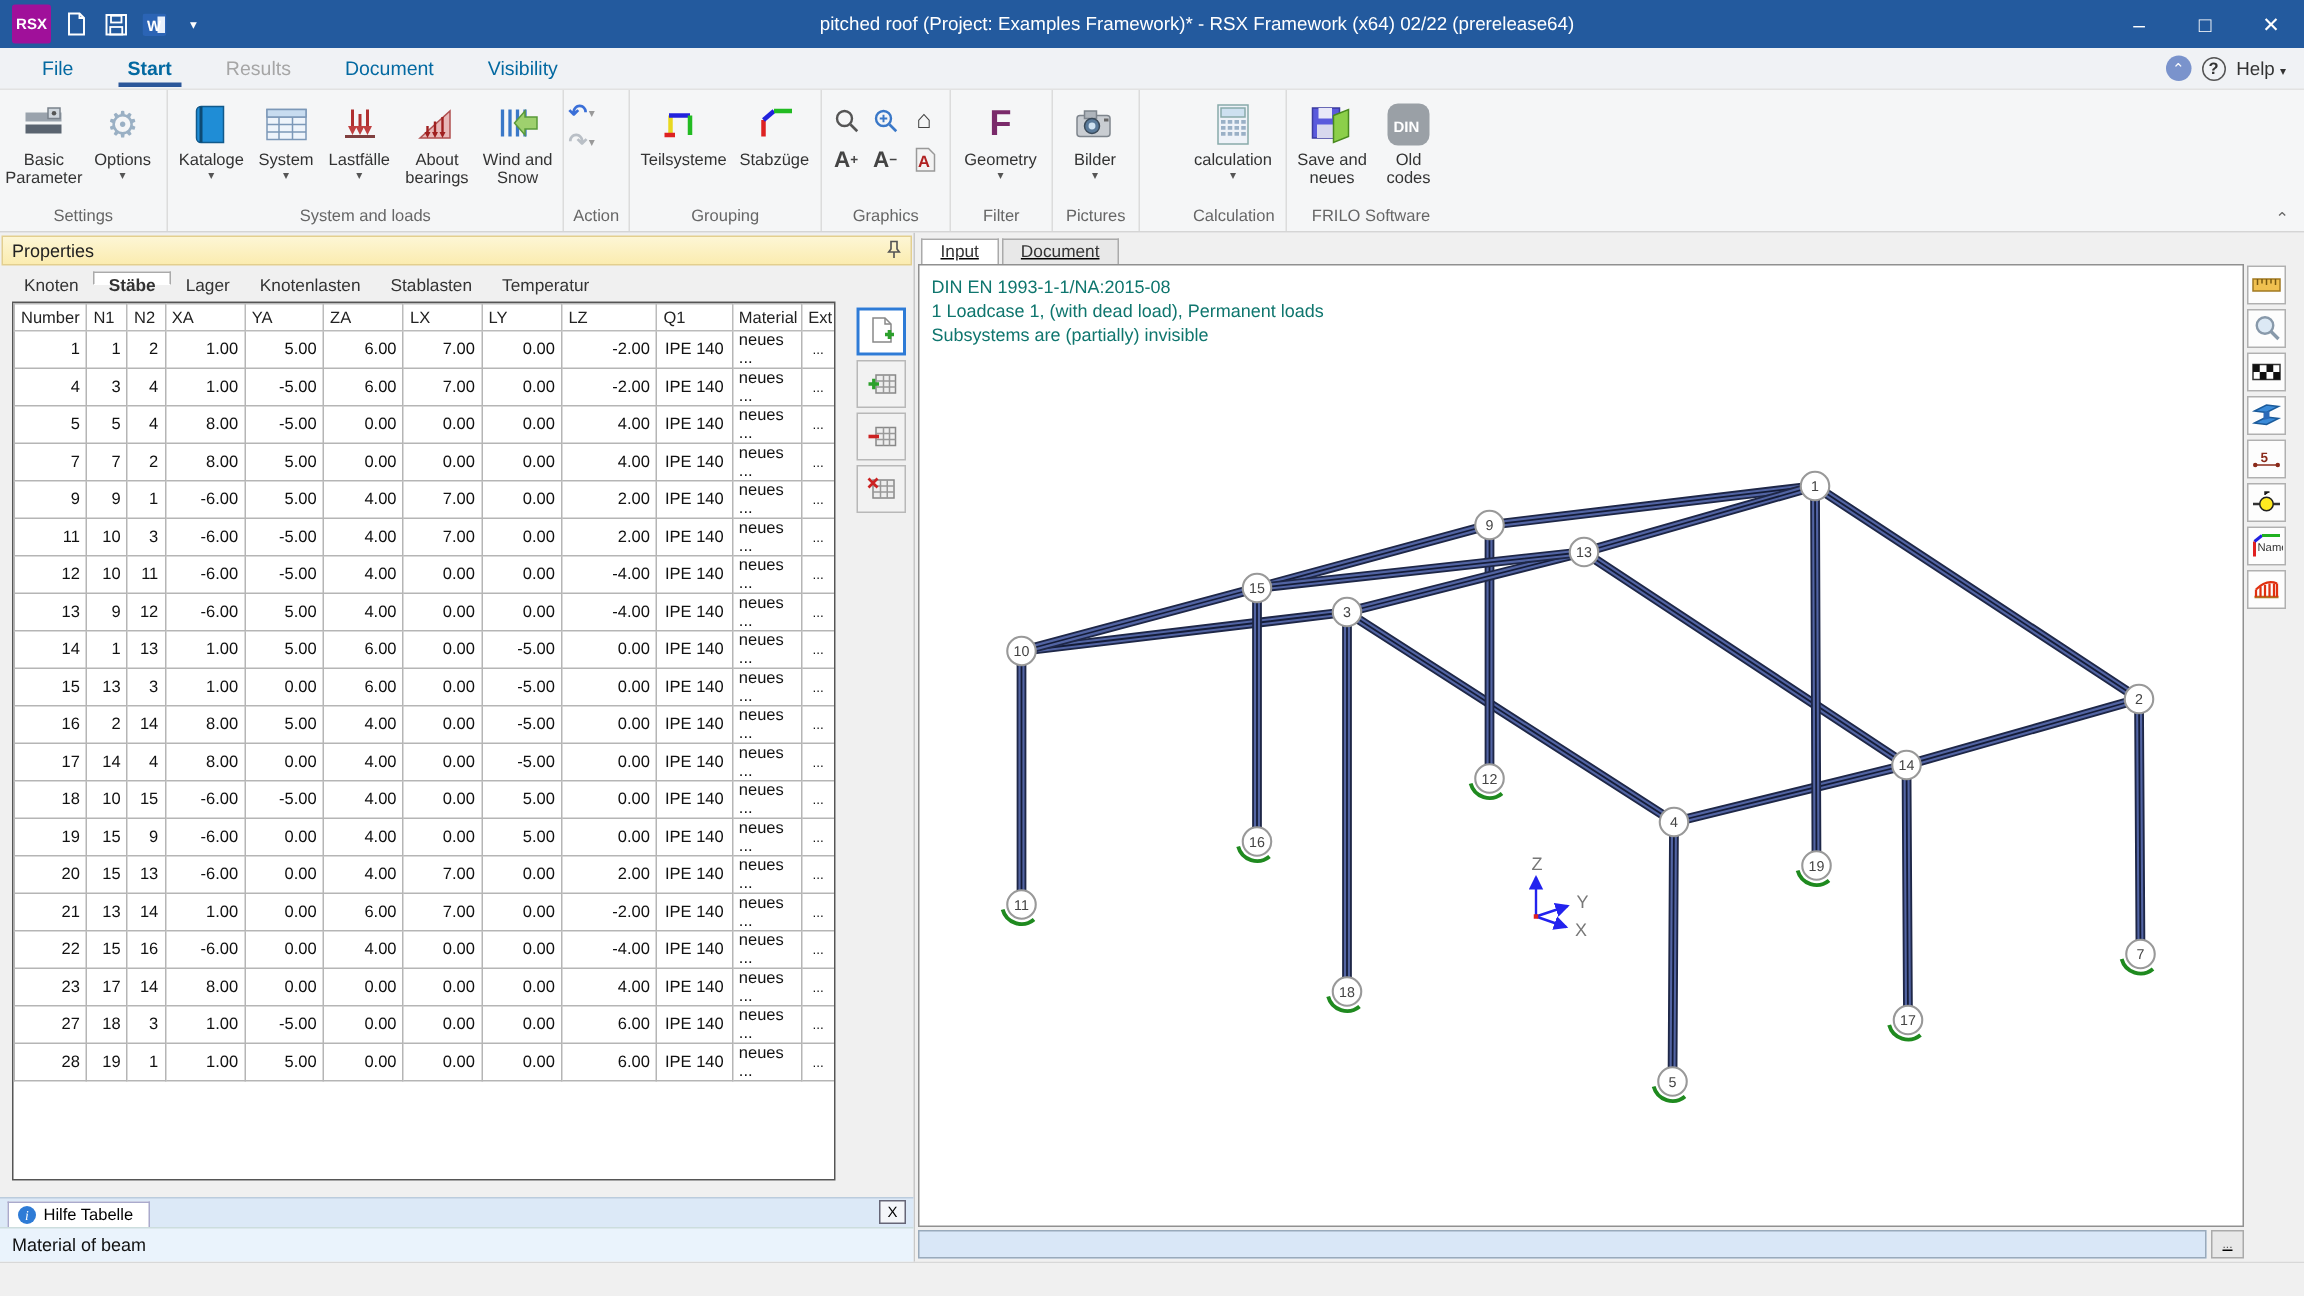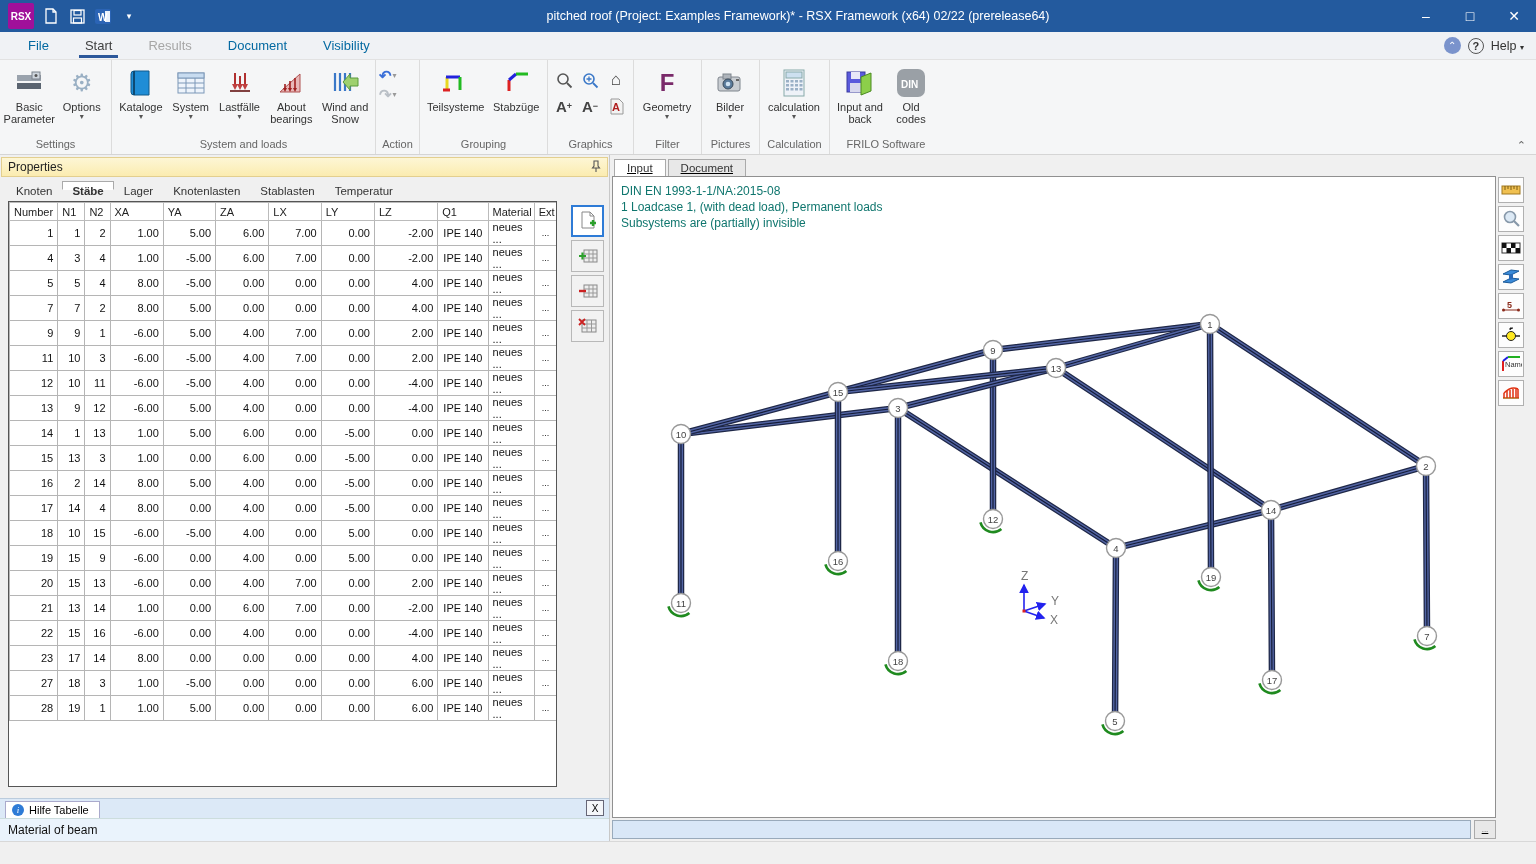--- a/index.html
+++ b/index.html
@@ -9,21 +9,21 @@
   .tb-left { display:flex; align-items:center; gap:8px; padding-left:8px; width:200px; }
   .app-icon { width:26px; height:26px; background:#a0109a; color:#fff; font-size:10px; font-weight:bold; display:flex; align-items:center; justify-content:center; border-radius:2px;}
   .qat-icon { width:18px; height:18px; display:flex; align-items:center; justify-content:center; }
   .tb-title { flex:1; text-align:center; font-size:12.5px; }
   .tb-controls { display:flex; width:140px; justify-content:flex-end; }
   .tb-btn { width:44px; height:32px; display:flex; align-items:center; justify-content:center; font-size:14px; color:#fff; }
   
   .menubar { height:28px; background:#f0f2f5; display:flex; align-items:center; border-bottom:1px solid #e2e2e2; }
   .menu-tabs { display:flex; padding-left:10px; flex:1; }
   .menu-tab { padding:5px 18px; font-size:13px; color:#0369a1; position:relative; }
-  .menu-tab.active { font-weight:normal; color:#404040; }
+  .menu-tab.active { font-weight:bold; color:#0369a1; }
   .menu-tab.active::after { content:""; position:absolute; left:12px; right:12px; bottom:0; height:3px; background:#2b579a; }
   .menu-tab.disabled { color:#a6a6a6; }
   .menu-right { display:flex; align-items:center; gap:7px; padding-right:12px; font-size:12.5px; color:#333; }
   .chev-circle { width:17px; height:17px; border-radius:50%; background:#7a93cc; color:#fff; font-size:10px; display:flex; align-items:center; justify-content:center; }
   .help-q { width:16px; height:16px; border-radius:50%; border:1.4px solid #555; font-size:11px; display:flex; align-items:center; justify-content:center; font-weight:bold;}
   
   .ribbon { height:95px; background:#f5f6f7; display:flex; border-bottom:1px solid #d5d5d5; position:relative; }
   .rgroup { display:flex; flex-direction:column; border-right:1px solid #dcdcdc; padding:2px 3px 0 3px; }
   .rbody { flex:1; display:flex; align-items:flex-start; }
   .rlabel { height:17px; font-size:11px; color:#666; text-align:center; line-height:15px; }
@@ -306,21 +306,21 @@
               <rect x="21" y="9" width="3" height="2" fill="#666"></rect>
             </svg>
         </span>
         <span class="blabel">Bilder</span>
         <span class="caret">▾</span>
       </div>
     </div>
     <div class="rlabel">Pictures</div>
   </div>
 
-  <div class="rgroup" style="width:70px;">
+  <div class="rgroup" style="width:70px;margin-left:28px;">
     <div class="rbody">
       <div class="bigbtn" style="width:62px;">
         <span class="bicon">
           <svg width="24" height="28" viewBox="0 0 24 28">
               <rect x="2" y="1" width="20" height="26" fill="#eef2f8" stroke="#8aa"></rect>
               <rect x="4" y="3" width="16" height="6" fill="#cde0f0" stroke="#8aa"></rect>
               <g fill="#9ab0c6">
                 <rect x="4" y="11" width="3" height="2.5"></rect>
                 <rect x="8.5" y="11" width="3" height="2.5"></rect>
                 <rect x="13" y="11" width="3" height="2.5"></rect>
@@ -347,21 +347,21 @@
     <div class="rbody">
       <div class="bigbtn" style="width:54px;">
         <span class="bicon">
           <svg width="30" height="28" viewBox="0 0 30 28">
               <rect x="2" y="3" width="18" height="20" fill="#5a5adc" stroke="#3a3aa0"></rect>
               <rect x="6" y="3" width="9" height="7" fill="#e8e8f8"></rect>
               <rect x="5" y="14" width="11" height="9" fill="#d8d8ee"></rect>
               <path d="M16 8l10 -4v18l-10 4z" fill="#8ccf4a" stroke="#4a8a20"></path>
             </svg>
         </span>
-        <span class="blabel">Input and back</span>
+        <span class="blabel">Save and neues</span>
       </div>
       <div class="bigbtn" style="width:48px;">
         <span class="bicon">
           <svg width="30" height="30" viewBox="0 0 30 30">
               <rect x="1" y="1" width="28" height="28" rx="7" fill="#9aa0a6"></rect>
               <text x="5" y="20" font-size="10" font-weight="bold" fill="#fff">DIN</text>
             </svg>
         </span>
         <span class="blabel">Old codes</span>
       </div>

